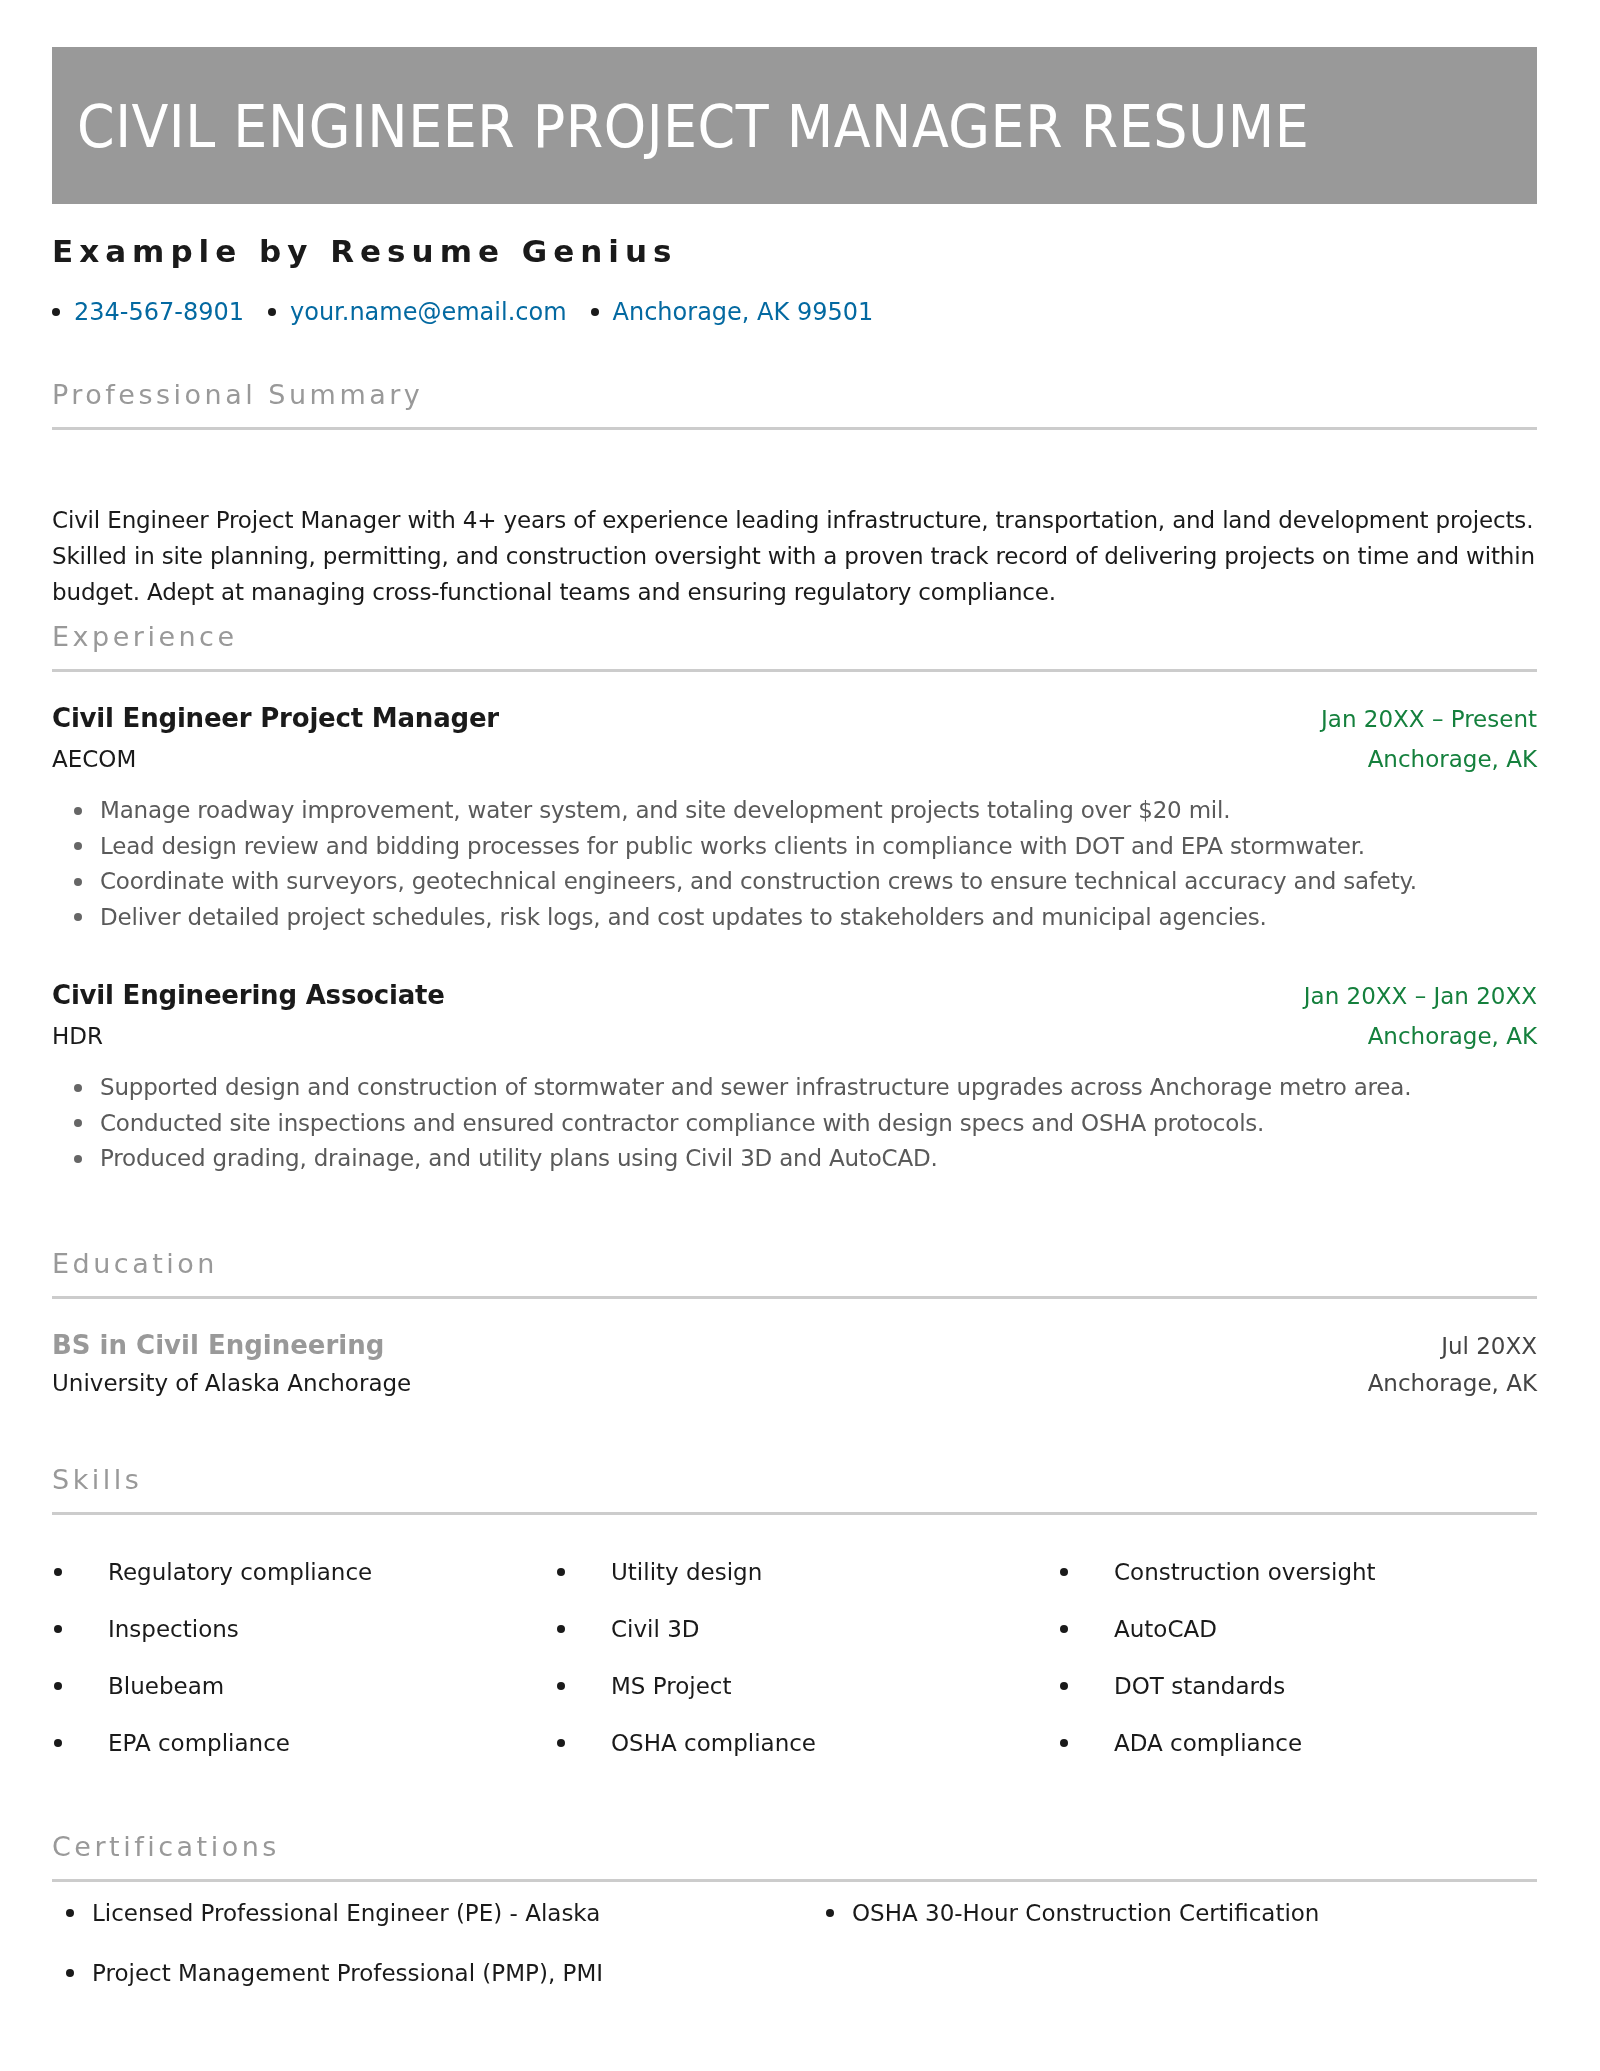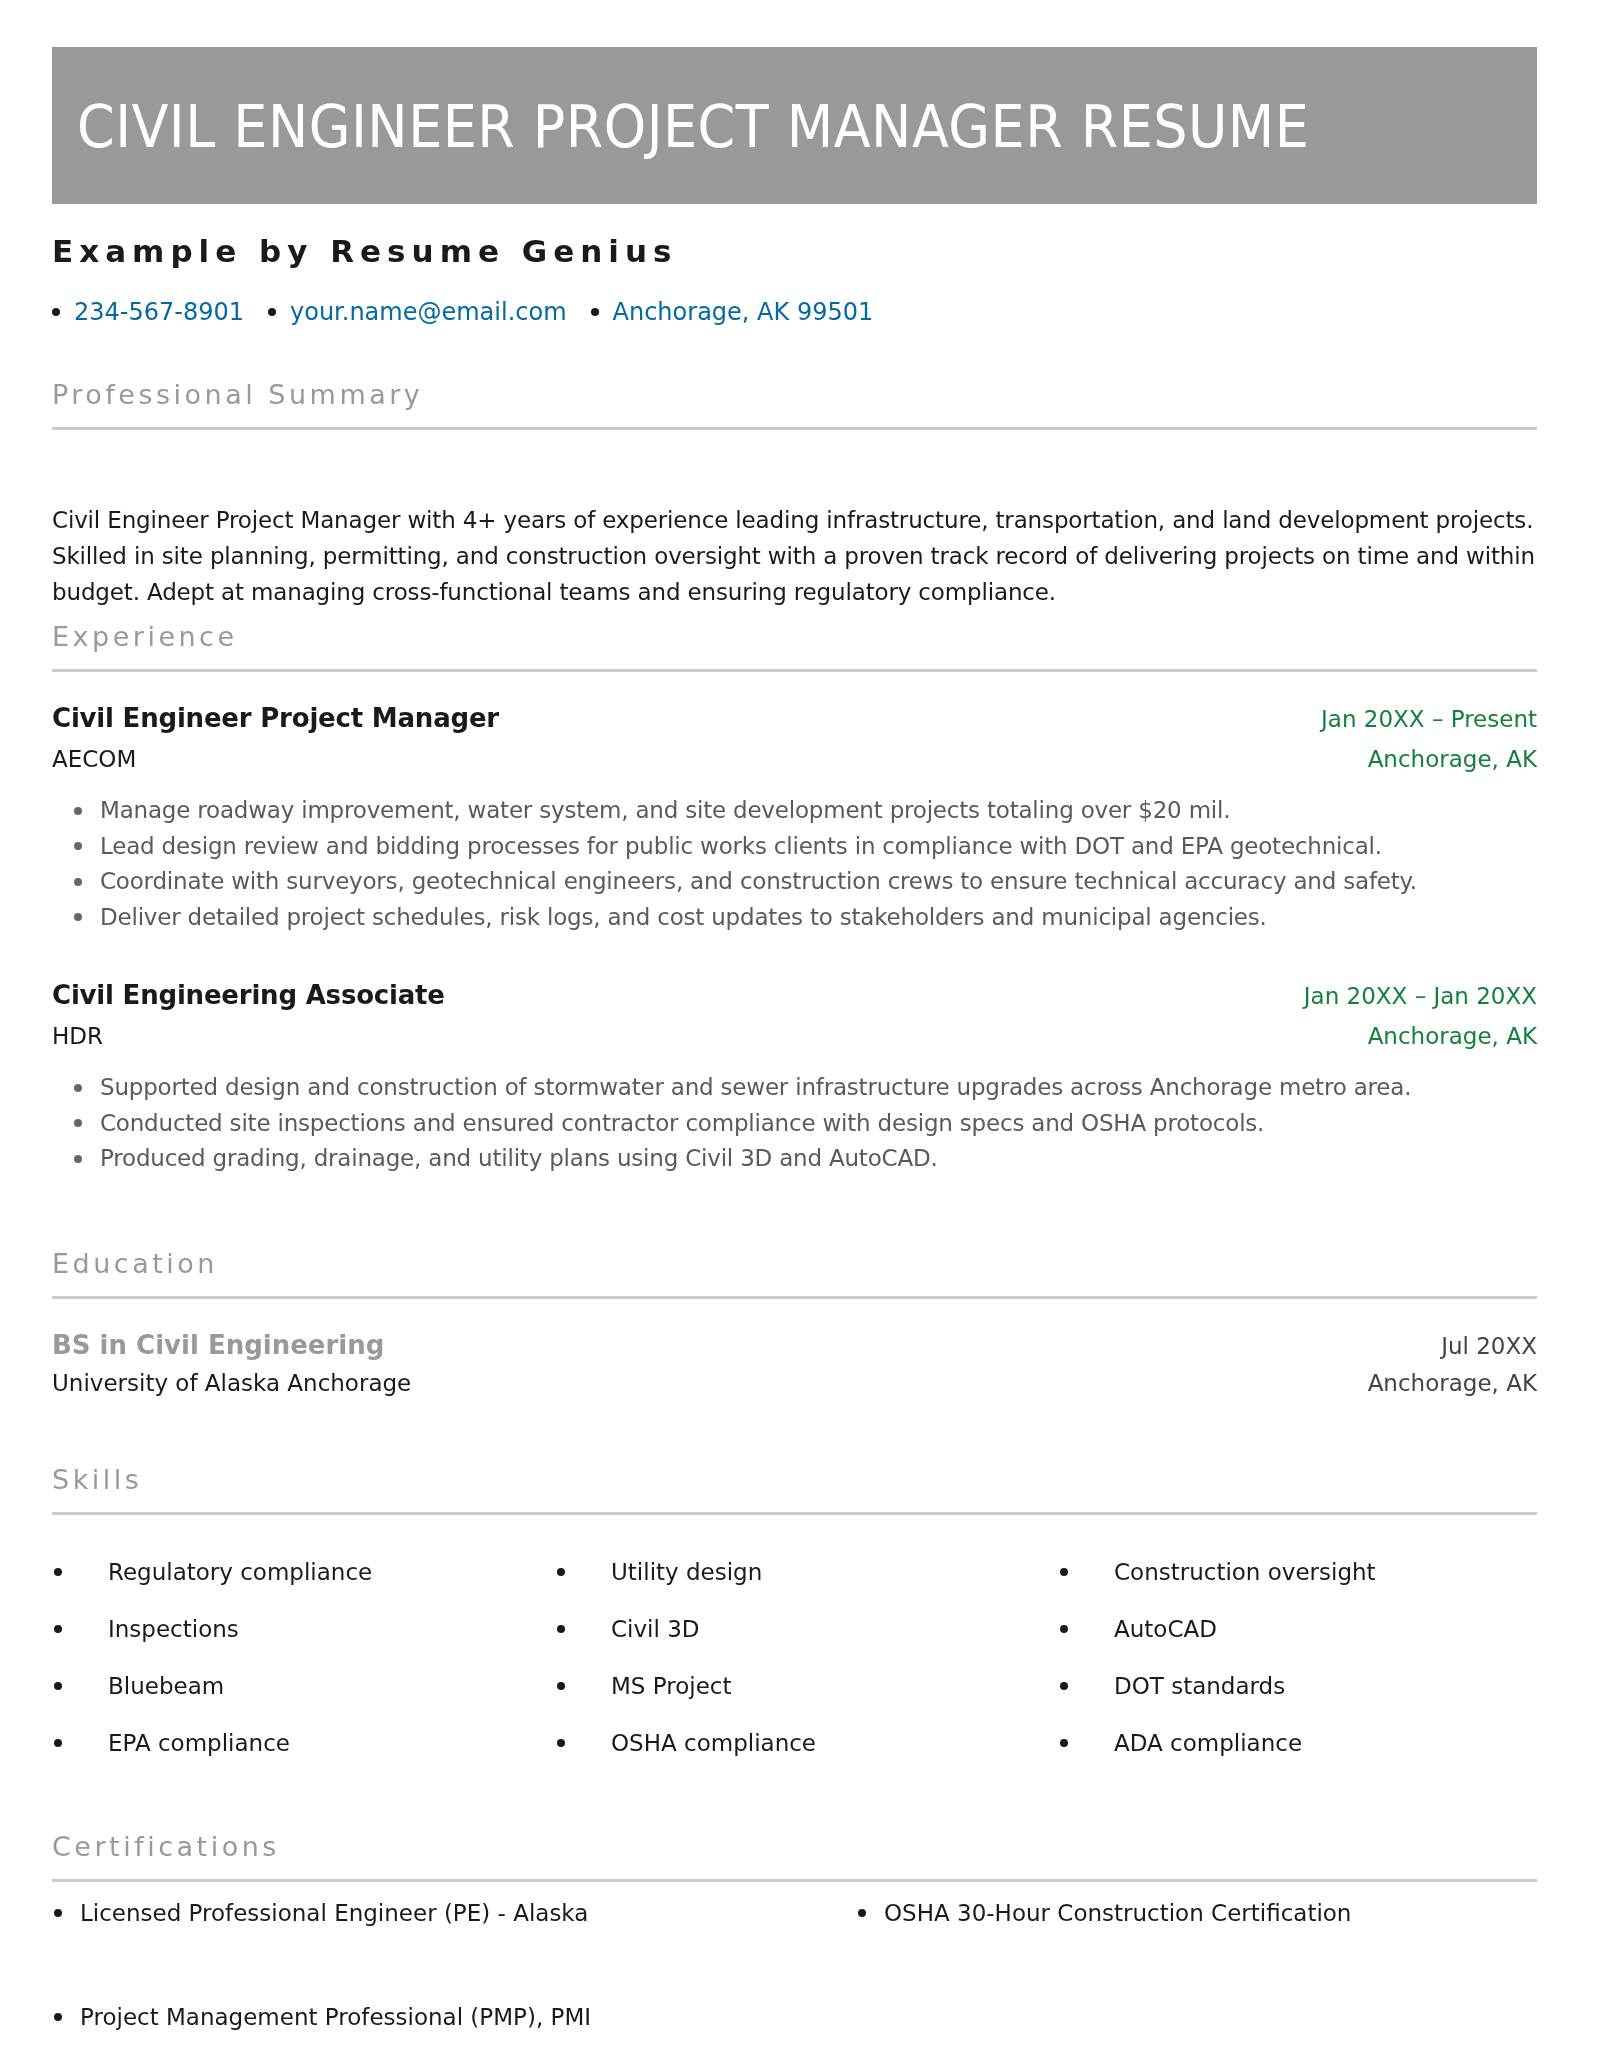--- a/index.html
+++ b/index.html
@@ -30,22 +30,22 @@
   .bullets li { display: flex; align-items: center; font-size: 23px; line-height: 35.5px; color: #5a5a5a; padding-left: 22px; white-space: nowrap; letter-spacing: -0.2px; }
   .bullets li .dot { background: #666666; margin-right: 18px; }
   .edu { position: absolute; left: 0; top: 1327px; width: 1485px; }
   .degree { font-size: 26px; font-weight: 600; color: #999999; line-height: 37px; white-space: nowrap; }
   .school { font-size: 23px; color: #1a1a1a; line-height: 37px; white-space: nowrap; }
   .edu-date, .edu-loc { font-size: 23px; color: #444444; line-height: 37px; white-space: nowrap; text-align: right; }
   .skills { position: absolute; left: 0; top: 1560px; width: 1485px; display: grid;
             grid-template-columns: 503px 503px 479px; grid-auto-rows: 57px; }
   .skill { display: flex; align-items: center; font-size: 23px; color: #1a1a1a; white-space: nowrap; height: 44px; gap: 28px; }
   .skill .dot { margin-right: 18px; margin-left: 2px; }
-  .certs { position: absolute; left: 0; top: 1904px; width: 1485px; display: grid;
-           grid-template-columns: 760px 725px; grid-auto-rows: 60px; gap: 44px; }
+  .certs { position: absolute; left: 12px; top: 1904px; width: 1485px; display: grid;
+           grid-template-columns: 760px 725px; grid-auto-rows: 60px; }
   .cert { display: flex; align-items: center; font-size: 23px; color: #1a1a1a; white-space: nowrap; height: 44px; }
   .cert .dot { margin-right: 18px; margin-left: 2px; }
 </style>
 </head>
 <body>
 
 <div class="page">
 
   <div class="banner">
     <h1>CIVIL ENGINEER PROJECT MANAGER RESUME</h1>
@@ -88,21 +88,21 @@
       <div class="company">AECOM</div>
       <div class="job-loc">Anchorage, AK</div>
     </div>
     <ul class="bullets">
       <li>
           <span class="dot"></span>
           <span>Manage roadway improvement, water system, and site development projects totaling over $20 mil.</span>
         </li>
       <li>
           <span class="dot"></span>
-          <span>Lead design review and bidding processes for public works clients in compliance with DOT and EPA geotechnical.</span>
+          <span>Lead design review and bidding processes for public works clients in compliance with DOT and EPA stormwater.</span>
         </li>
       <li>
           <span class="dot"></span>
           <span>Coordinate with surveyors, geotechnical engineers, and construction crews to ensure technical accuracy and safety.</span>
         </li>
       <li>
           <span class="dot"></span>
           <span>Deliver detailed project schedules, risk logs, and cost updates to stakeholders and municipal agencies.</span>
         </li>
     </ul>

